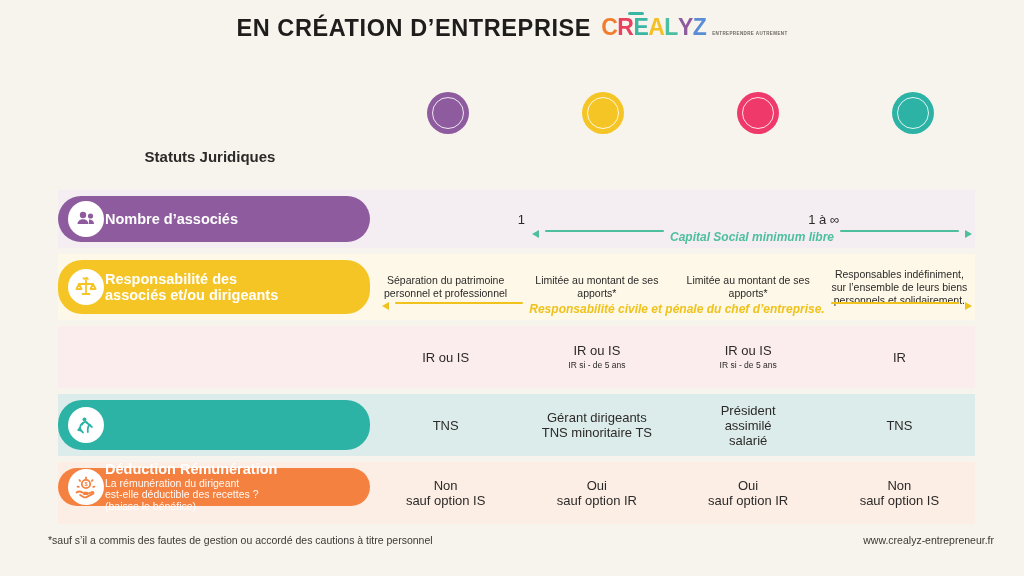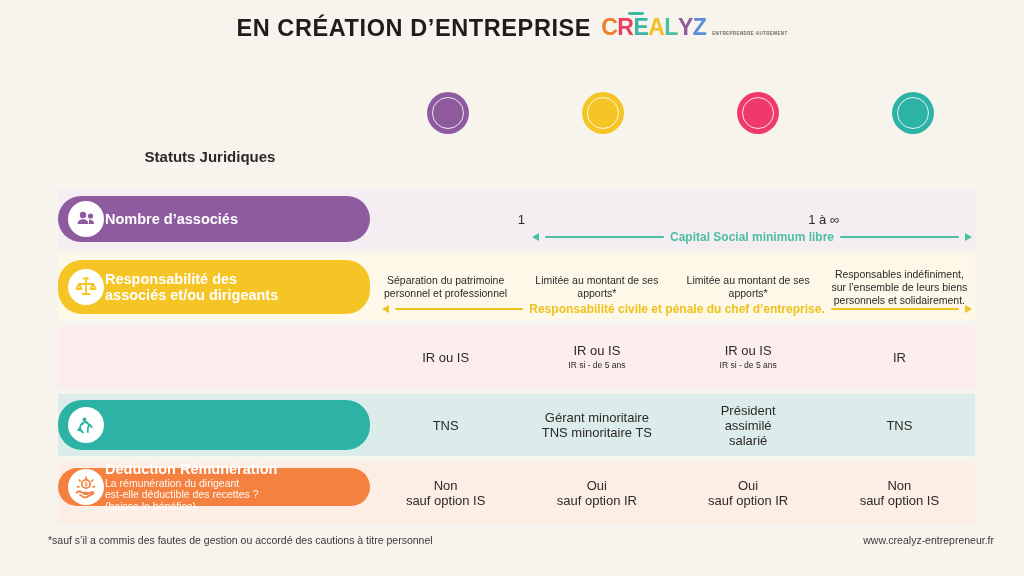--- a/index.html
+++ b/index.html
@@ -69,22 +69,22 @@
   .pill-main{font-size:14.5px;font-weight:bold;}
   .pill-sub{font-size:10.5px;font-weight:normal;opacity:.95;}
   .cells{position:absolute;left:370px;top:0;width:605px;display:flex;height:100%;}
   .cell{flex:1;display:flex;flex-direction:column;align-items:center;justify-content:center;
         text-align:center;font-size:13px;line-height:15px;color:#2c2a28;padding:0 4px;box-sizing:border-box;}
   .cell.small{font-size:10.5px;line-height:13px;}
   .cell .tiny{font-size:8.5px;line-height:11px;margin-top:2px;}
 
   
   .arrowstrip{
-    position:absolute;left:382px;width:590px;display:flex;align-items:center;gap:6px;
-    font-size:12px;font-weight:bold;
+    position:absolute;left:382px;width:590px;display:flex;align-items:flex-start;gap:6px;
+    font-size:12px;font-weight:bold;font-style:italic;
   }
   .arrowstrip .ln{flex:1;height:2px;border-radius:2px;}
   .ahead{width:0;height:0;border-top:4.5px solid transparent;border-bottom:4.5px solid transparent;}
 
   .footnote{position:absolute;left:48px;top:534px;font-size:10.5px;color:#3b3834;}
   .site{position:absolute;right:30px;top:534px;font-size:10.5px;color:#3b3834;}
 </style>
 </head>
 <body>
 
@@ -244,21 +244,21 @@
         </div>
       </div>
       <div class="cells">
         <div class="cell">
           <div>
             <div>TNS</div>
           </div>
         </div>
         <div class="cell">
           <div>
-            <div>Gérant minoritaire</div>
+            <div>Gérant dirigeants</div>
             <div>TNS  minoritaire TS</div>
           </div>
         </div>
         <div class="cell">
           <div>
             <div>Président</div>
             <div>assimilé</div>
             <div>salarié</div>
           </div>
         </div>

